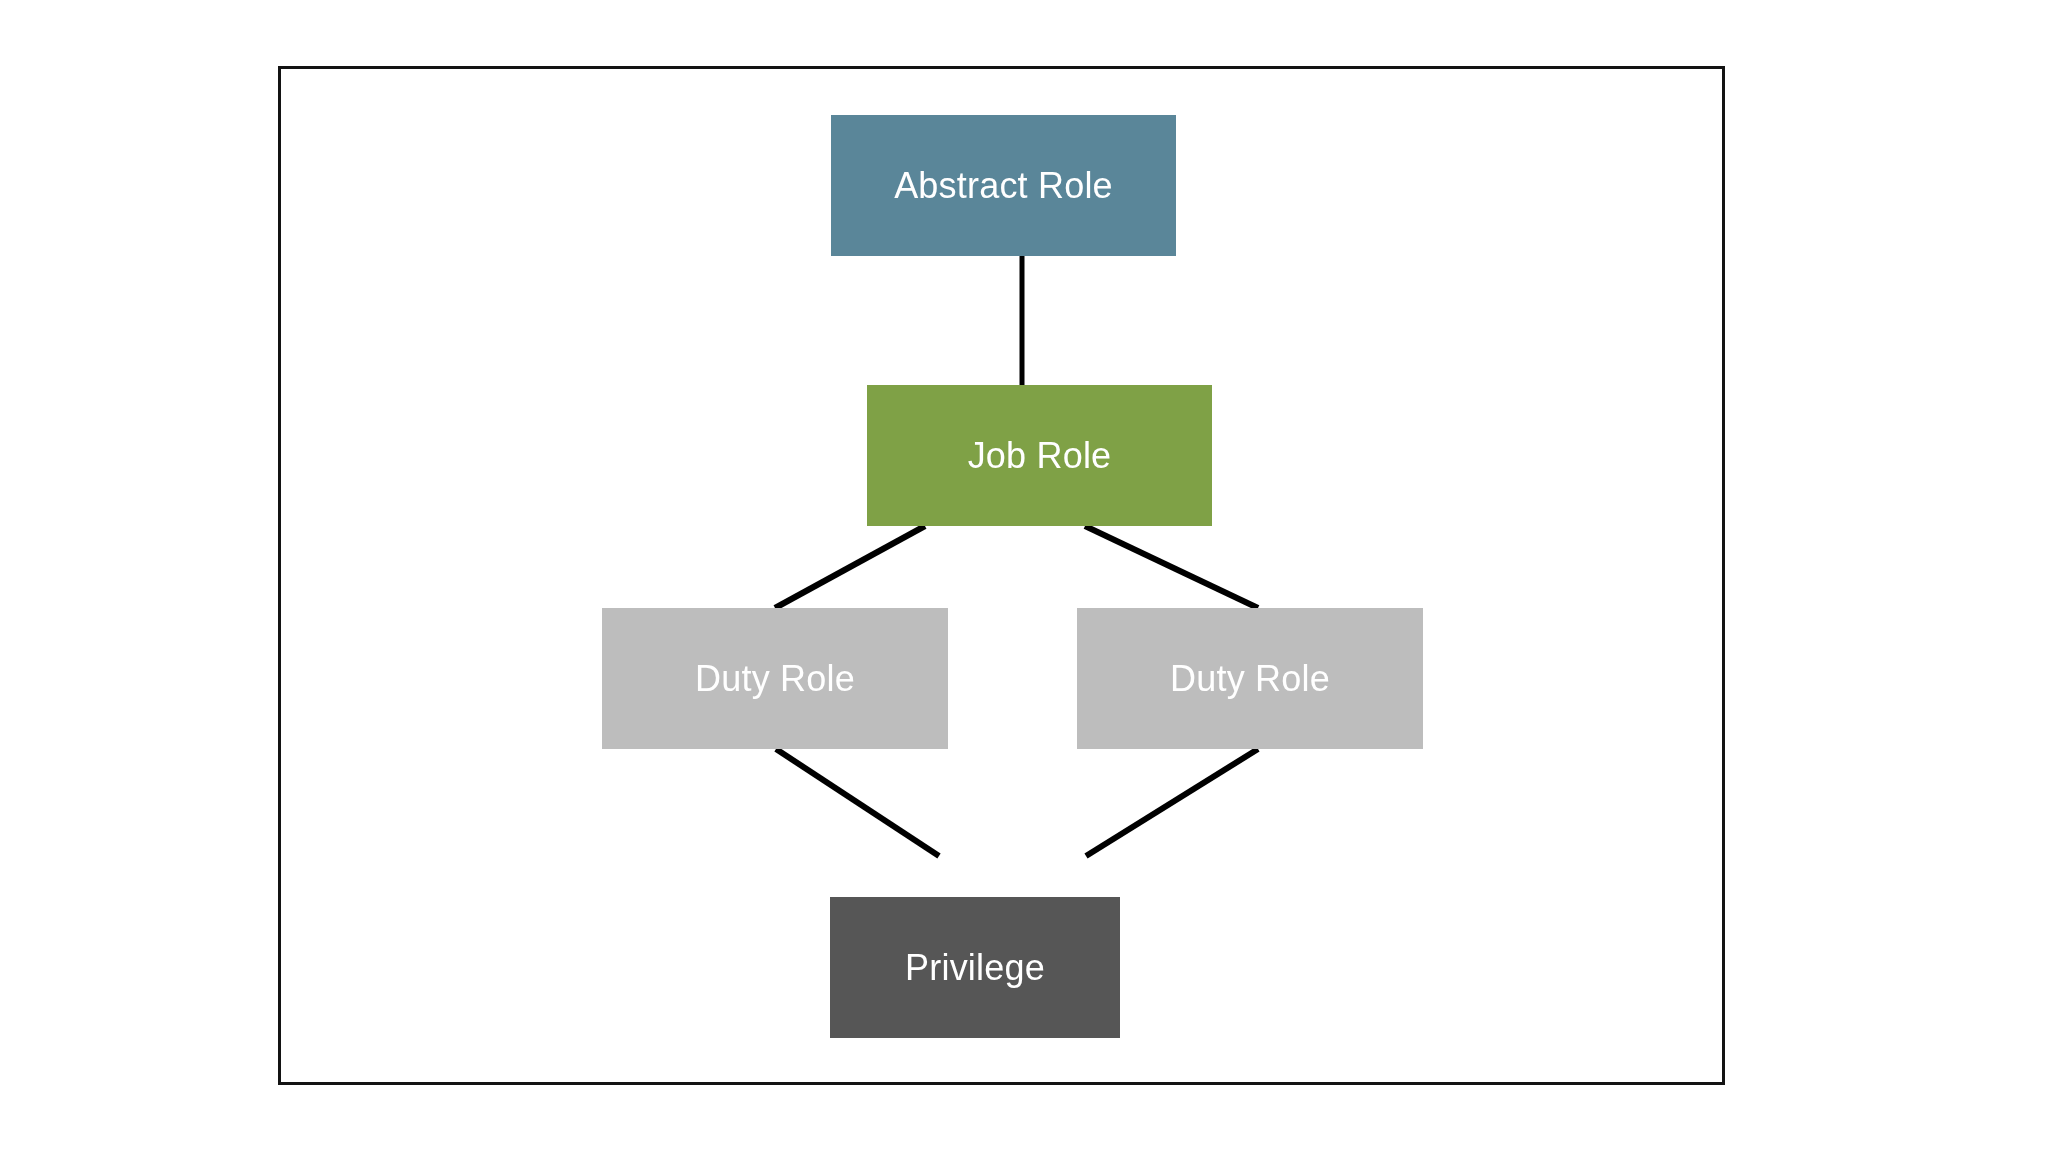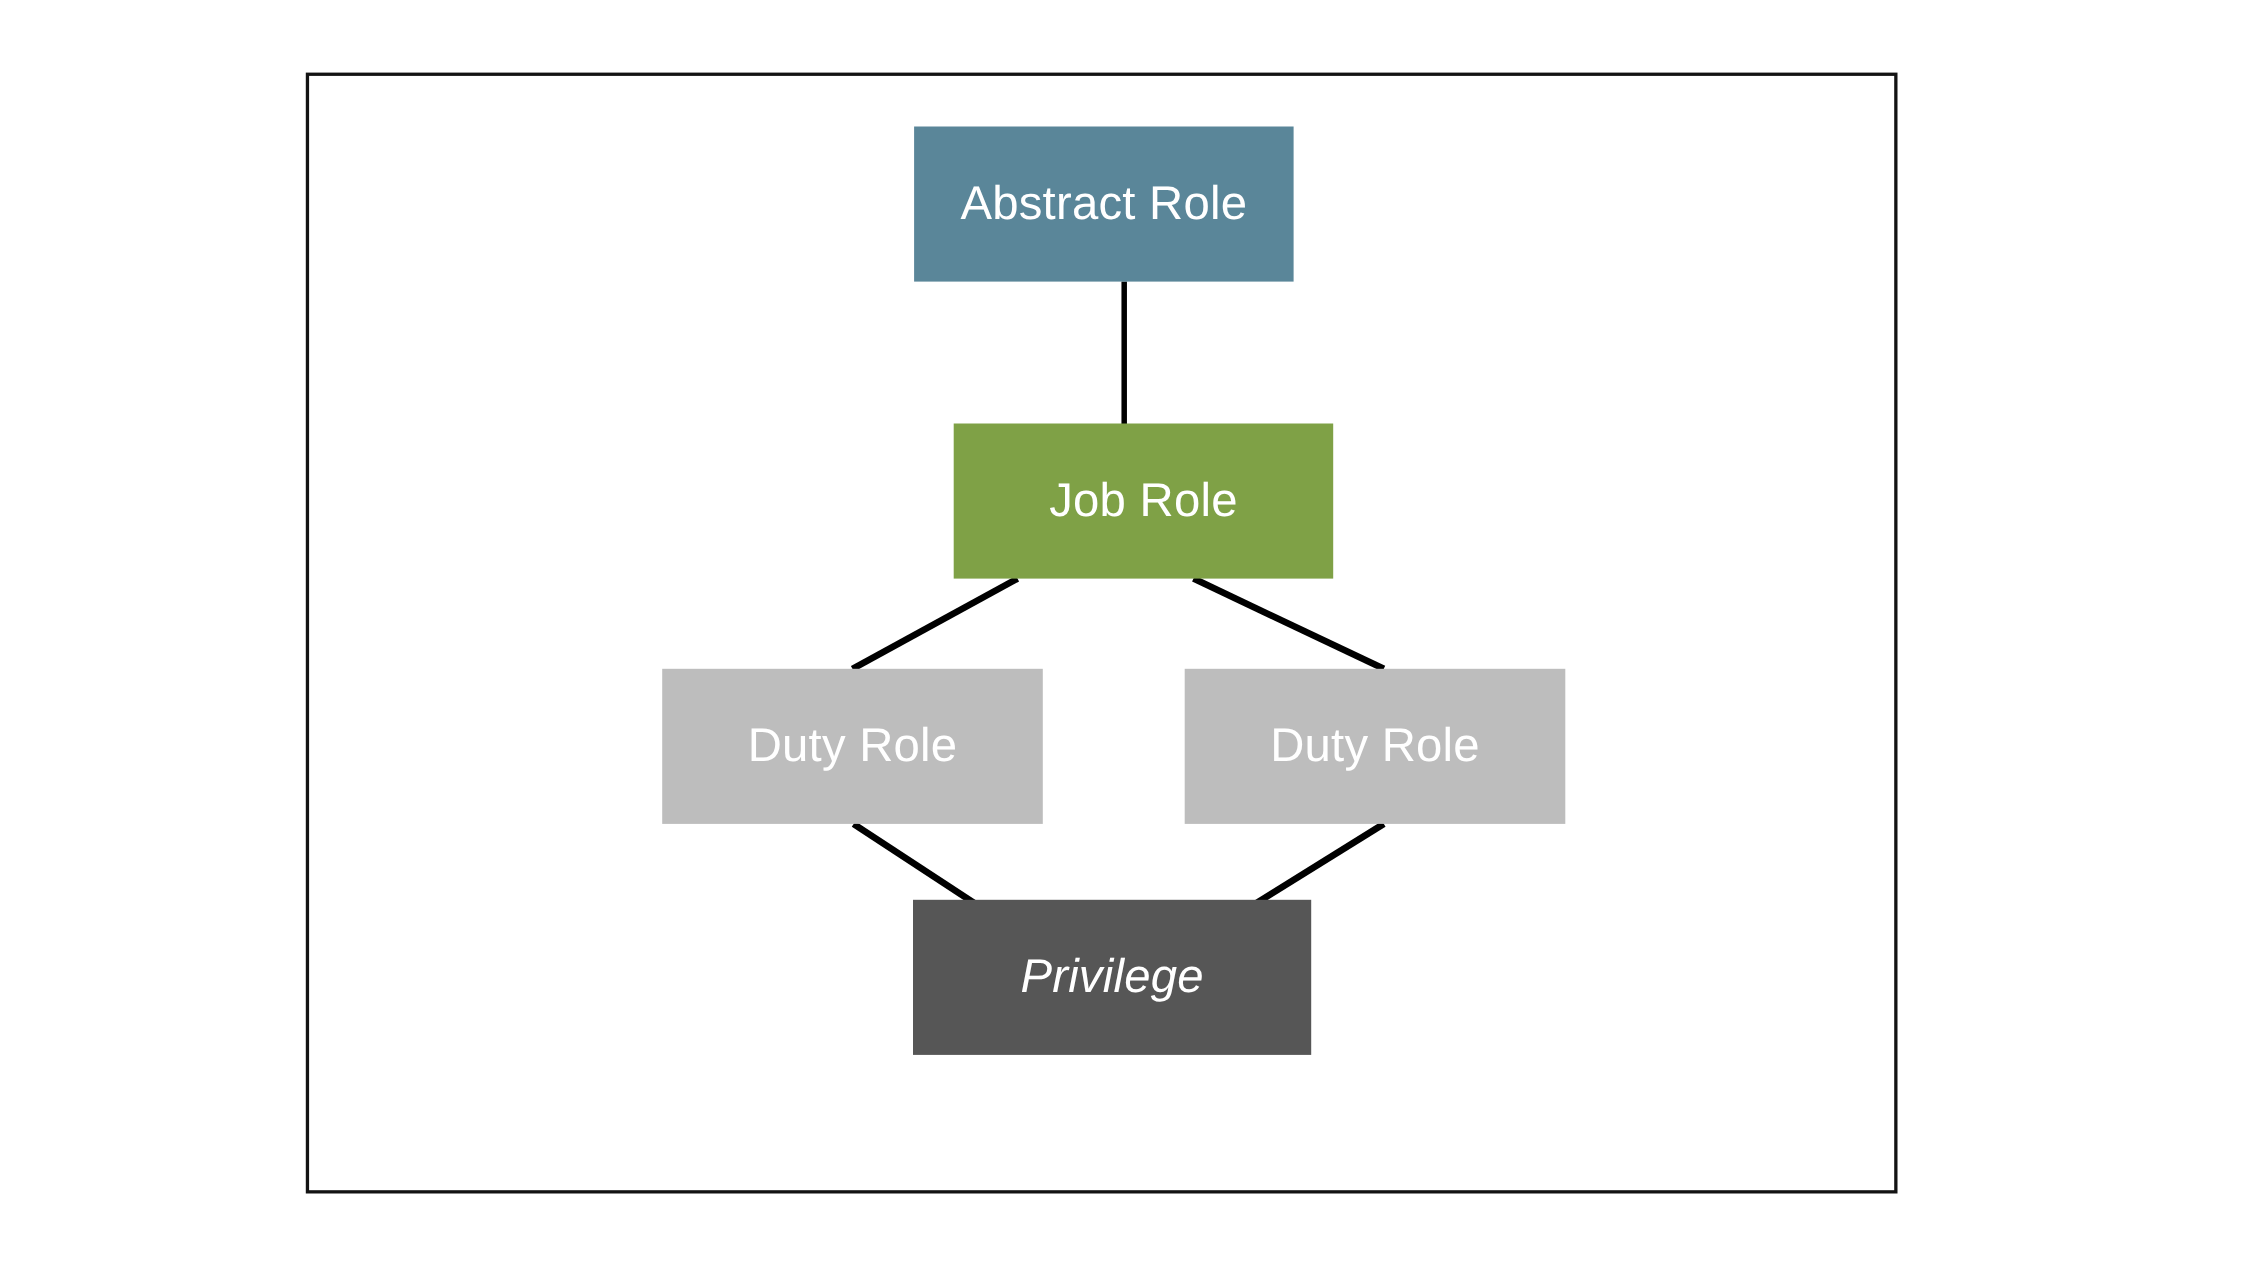--- a/index.html
+++ b/index.html
@@ -60,32 +60,32 @@
   
   .node {
     position: absolute;
     display: flex;
     align-items: center;
     justify-content: center;
     box-sizing: border-box;
   }
   .node-label {
     color: #ffffff;
-    font-size: 43px;
+    font-size: 36px;
     font-weight: 400;
     letter-spacing: 0.2px;
     line-height: 1;
     white-space: nowrap;
   }
 
   #node-abstract-role { left: 831px;  top: 115px; width: 345px; height: 141px; }
   #node-job-role      { left: 831px;  top: 385px; width: 345px; height: 141px; margin-left: 36px; }
   #node-duty-role-left  { left: 602px;  top: 608px; width: 346px; height: 141px; }
   #node-duty-role-right { left: 1077px; top: 608px; width: 346px; height: 141px; }
-  #node-privilege     { left: 830px;  top: 818px; width: 362px; height: 141px; font-style: italic; }
+  #node-privilege     { left: 830px;  top: 897px; width: 290px; height: 141px; }
 </style>
 </head>
 <body>
 
 <div id="canvas">
 
   <div id="frame" style="border-color: rgb(19, 19, 19);"></div>
 
 
   <svg id="connectors" viewBox="0 0 2048 1152" xmlns="http://www.w3.org/2000/svg">

